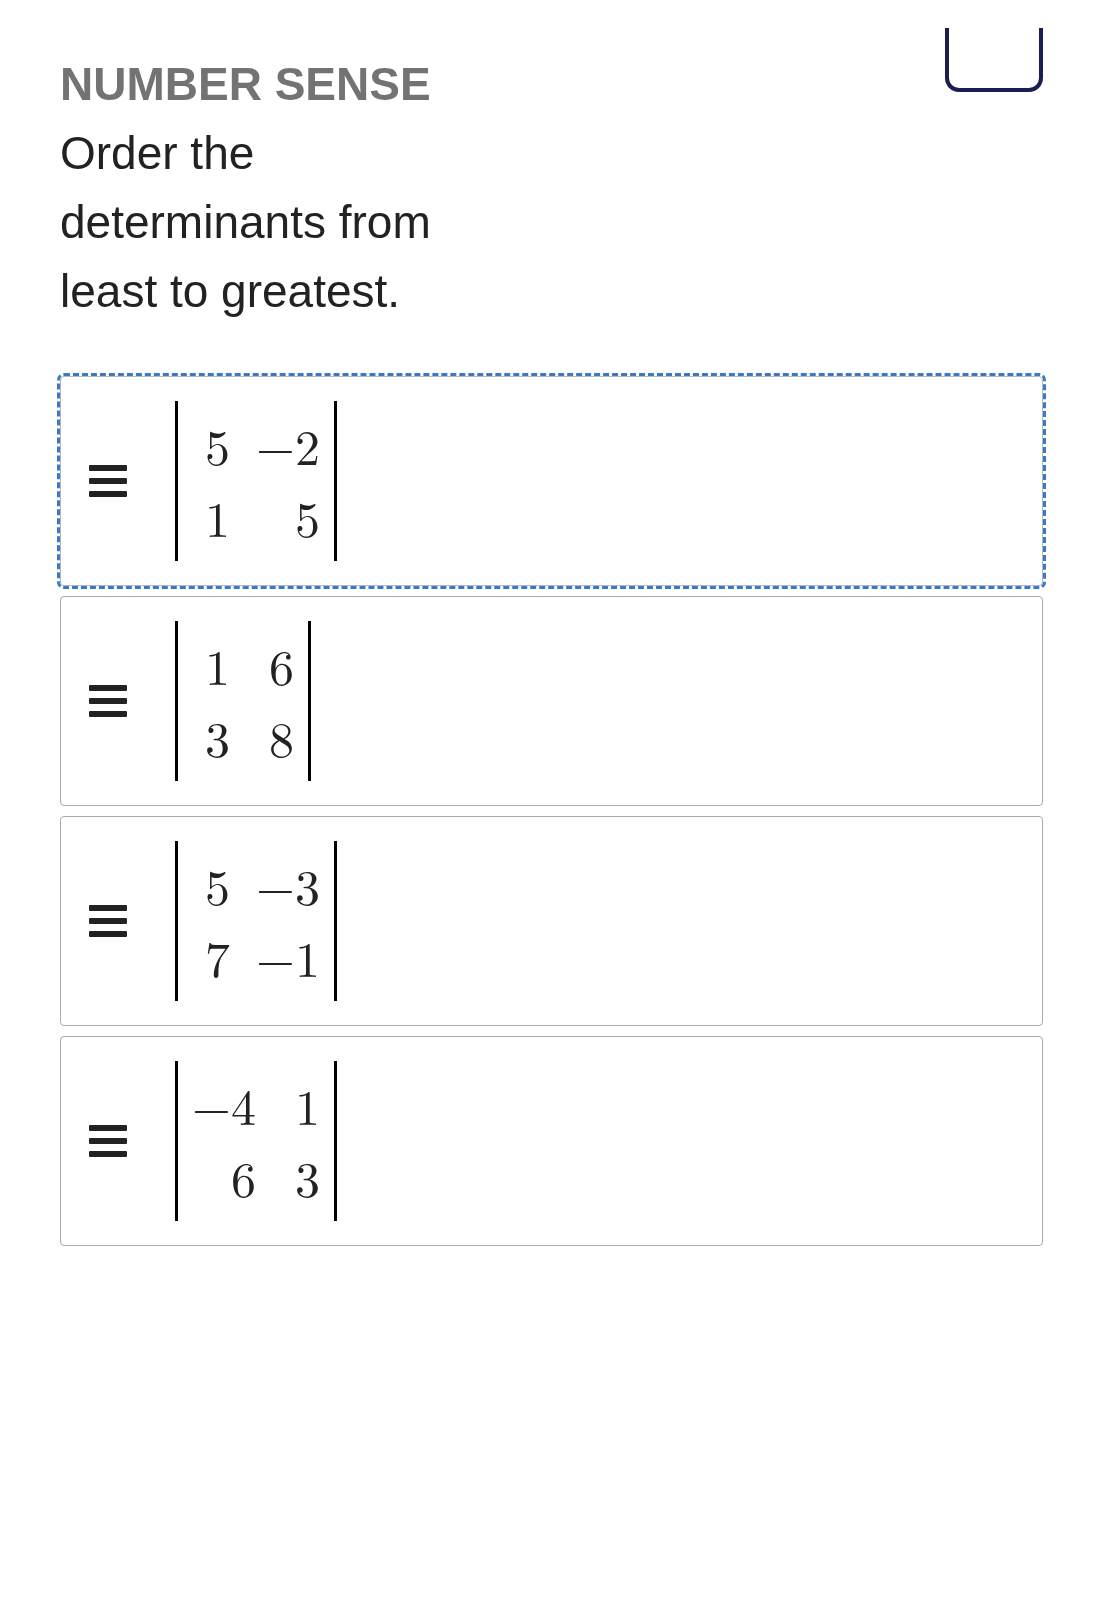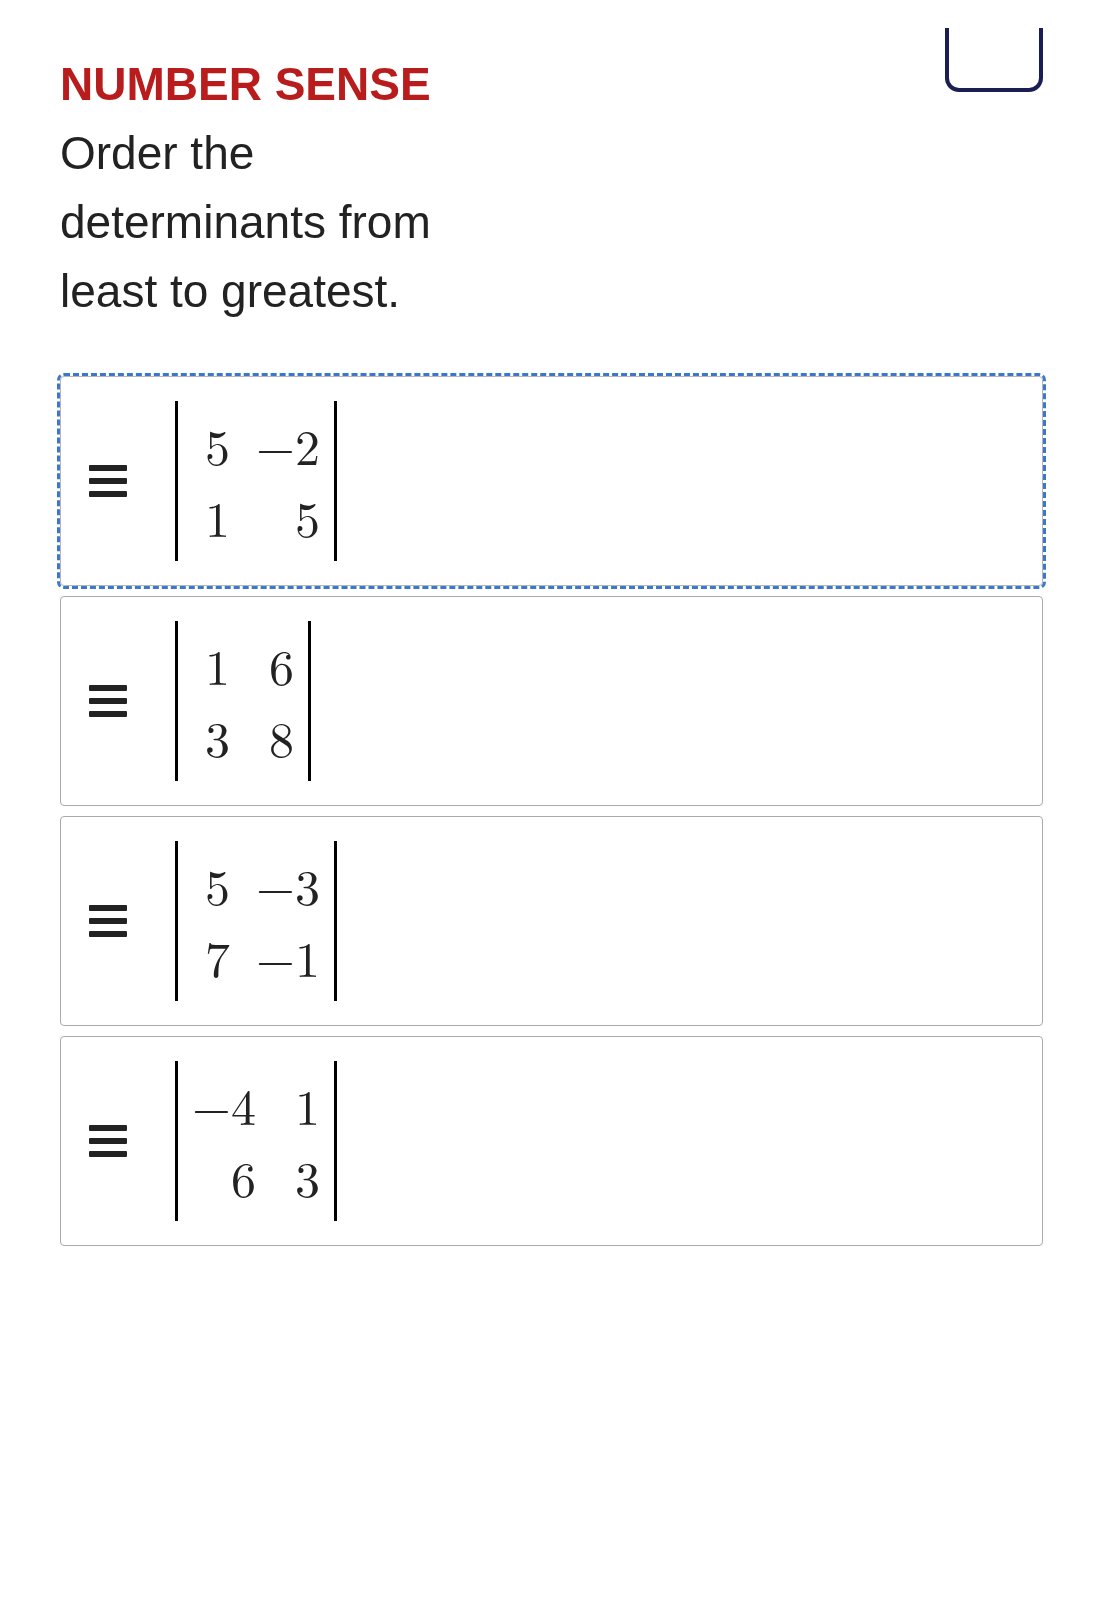--- a/index.html
+++ b/index.html
@@ -29,21 +29,21 @@
     border-top: none;
     background: #fff;
   }
   .prompt {
     width: 430px;
     margin-top: 50px;
     font-size: 46px;
     line-height: 1.5;
   }
   .prompt .lead {
-    color: #b91c1c;
+    color: #737373;
     font-weight: 700;
   }
   .prompt .rest {
     color: #222;
     font-weight: 400;
   }
   .list {
     margin-top: 50px;
   }
   .card {

